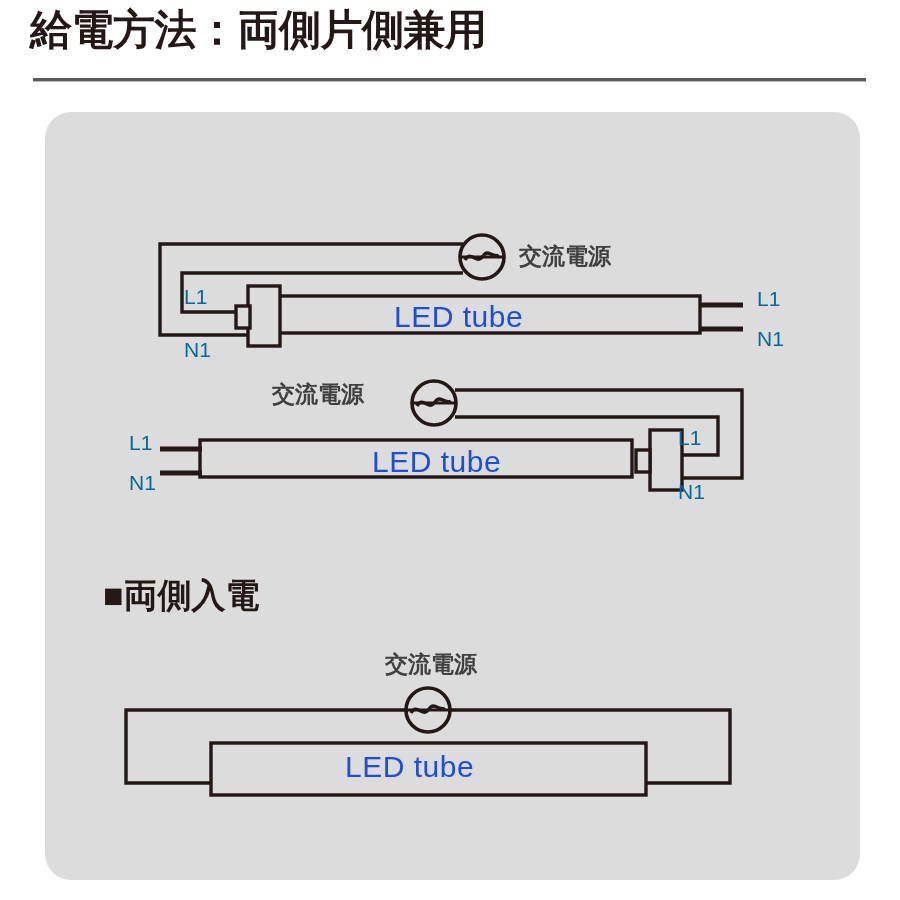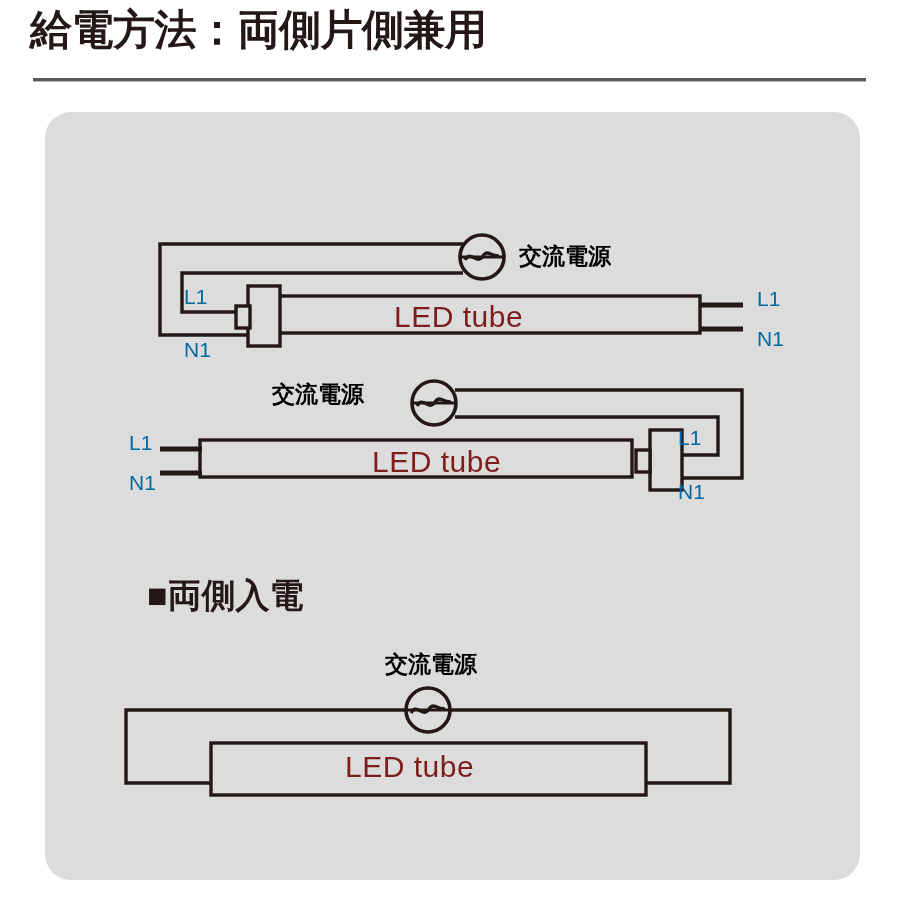--- a/index.html
+++ b/index.html
@@ -51,21 +51,21 @@
   }
   .section-head {
     position: absolute;
     font-size: 34px;
     font-weight: bold;
     color: #231815;
     white-space: nowrap;
     line-height: 1;
   }
   .section-head.one-side { left: 103px; top: 158px; }
-  .section-head.both-side { left: 103px; top: 578px; margin-left: 44px; }
+  .section-head.both-side { left: 103px; top: 578px; }
 
   svg.diagram {
     position: absolute;
     left: 0; top: 0;
     width: 900px; height: 900px;
     pointer-events: none;
   }
   .wire {
     fill: none;
     stroke: #231815;
@@ -107,28 +107,28 @@
     position: absolute;
     font-size: 21px;
     color: #0369a1;
     white-space: nowrap;
     line-height: 1;
   }
   .lbl-jp {
     position: absolute;
     font-size: 23px;
     font-weight: bold;
-    color: #000000;
+    color: #404040;
     white-space: nowrap;
     line-height: 1;
   }
   .tube-label {
     position: absolute;
     font-size: 30px;
-    color: #7f1d1d;
+    color: #1d4ed8;
     white-space: nowrap;
     line-height: 1;
     letter-spacing: 0.5px;
   }
 </style>
 </head>
 <body>
 
 <div id="page">
 

